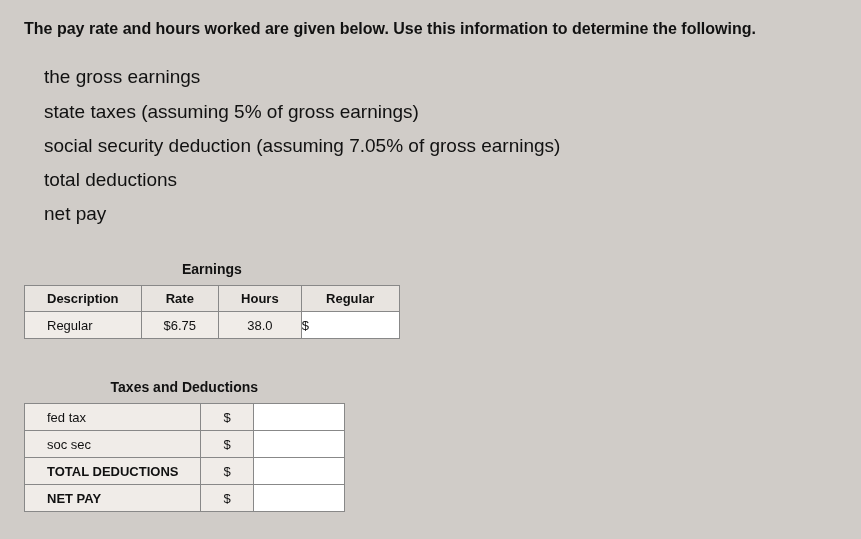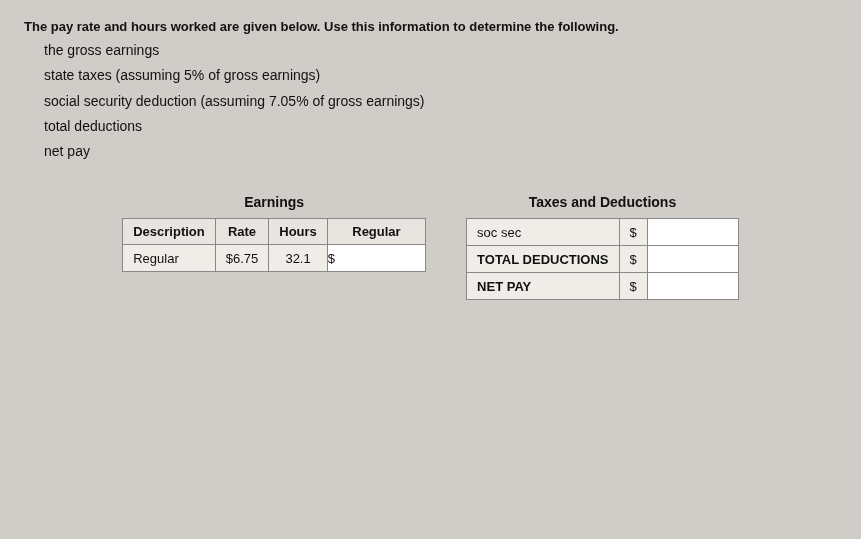--- a/index.html
+++ b/index.html
@@ -12,37 +12,37 @@
       font-family: Arial, sans-serif;
       font-size: 14px;
       background-color: #d0ccc8;
       width: 861px;
       min-height: 539px;
       padding: 18px 24px;
       color: #111;
     }
 
     .intro-text {
-      font-size: 13px;
+      font-size: 16px;
       font-weight: bold;
-      margin-bottom: 2px;
+      margin-bottom: 20px;
       line-height: 1.4;
     }
 
     .bullet-list {
       list-style: none;
       padding-left: 20px;
       margin-bottom: 30px;
       line-height: 1.8;
-      font-size: 14px;
+      font-size: 19px;
     }
 
     .tables-section {
       display: flex;
-      flex-direction: row;
+      flex-direction: column;
       gap: 40px;
       justify-content: center;
       align-items: flex-start;
     }
 
     .section-block {
       display: flex;
       flex-direction: column;
       align-items: center;
     }
@@ -54,21 +54,21 @@
       text-align: center;
     }
 
     table {
       border-collapse: collapse;
       font-size: 13px;
     }
 
     table td, table th {
       border: 1px solid #888;
-      padding: 5px 10px;
+      padding: 5px 22px;
       white-space: nowrap;
     }
 
     table th {
       font-weight: bold;
       background-color: #e8e4e0;
       text-align: center;
     }
 
     table td {
@@ -140,33 +140,40 @@
           <th>Description</th>
           <th>Rate</th>
           <th>Hours</th>
           <th>Regular</th>
         </tr>
       </thead>
       <tbody>
         <tr>
           <td class="text-left">Regular</td>
           <td>$6.75</td>
-          <td>32.1</td>
+          <td>38.0</td>
           <td class="input-cell">
             <span class="dollar-sign">$</span><input type="text" value="" style="">
           </td>
         </tr>
       </tbody>
     </table>
   </div>
 
   <div class="section-block">
     <div class="section-title">Taxes and Deductions</div>
     <table class="deductions-table">
       <tbody>
+        <tr>
+          <td class="label-cell">fed tax</td>
+          <td>$</td>
+          <td class="input-cell">
+            <input type="text" value="" style="">
+          </td>
+        </tr>
         <tr>
           <td class="label-cell">soc sec</td>
           <td>$</td>
           <td class="input-cell">
             <input type="text" value="" style="">
           </td>
         </tr>
         <tr>
           <td class="total-label">TOTAL DEDUCTIONS</td>
           <td>$</td>

